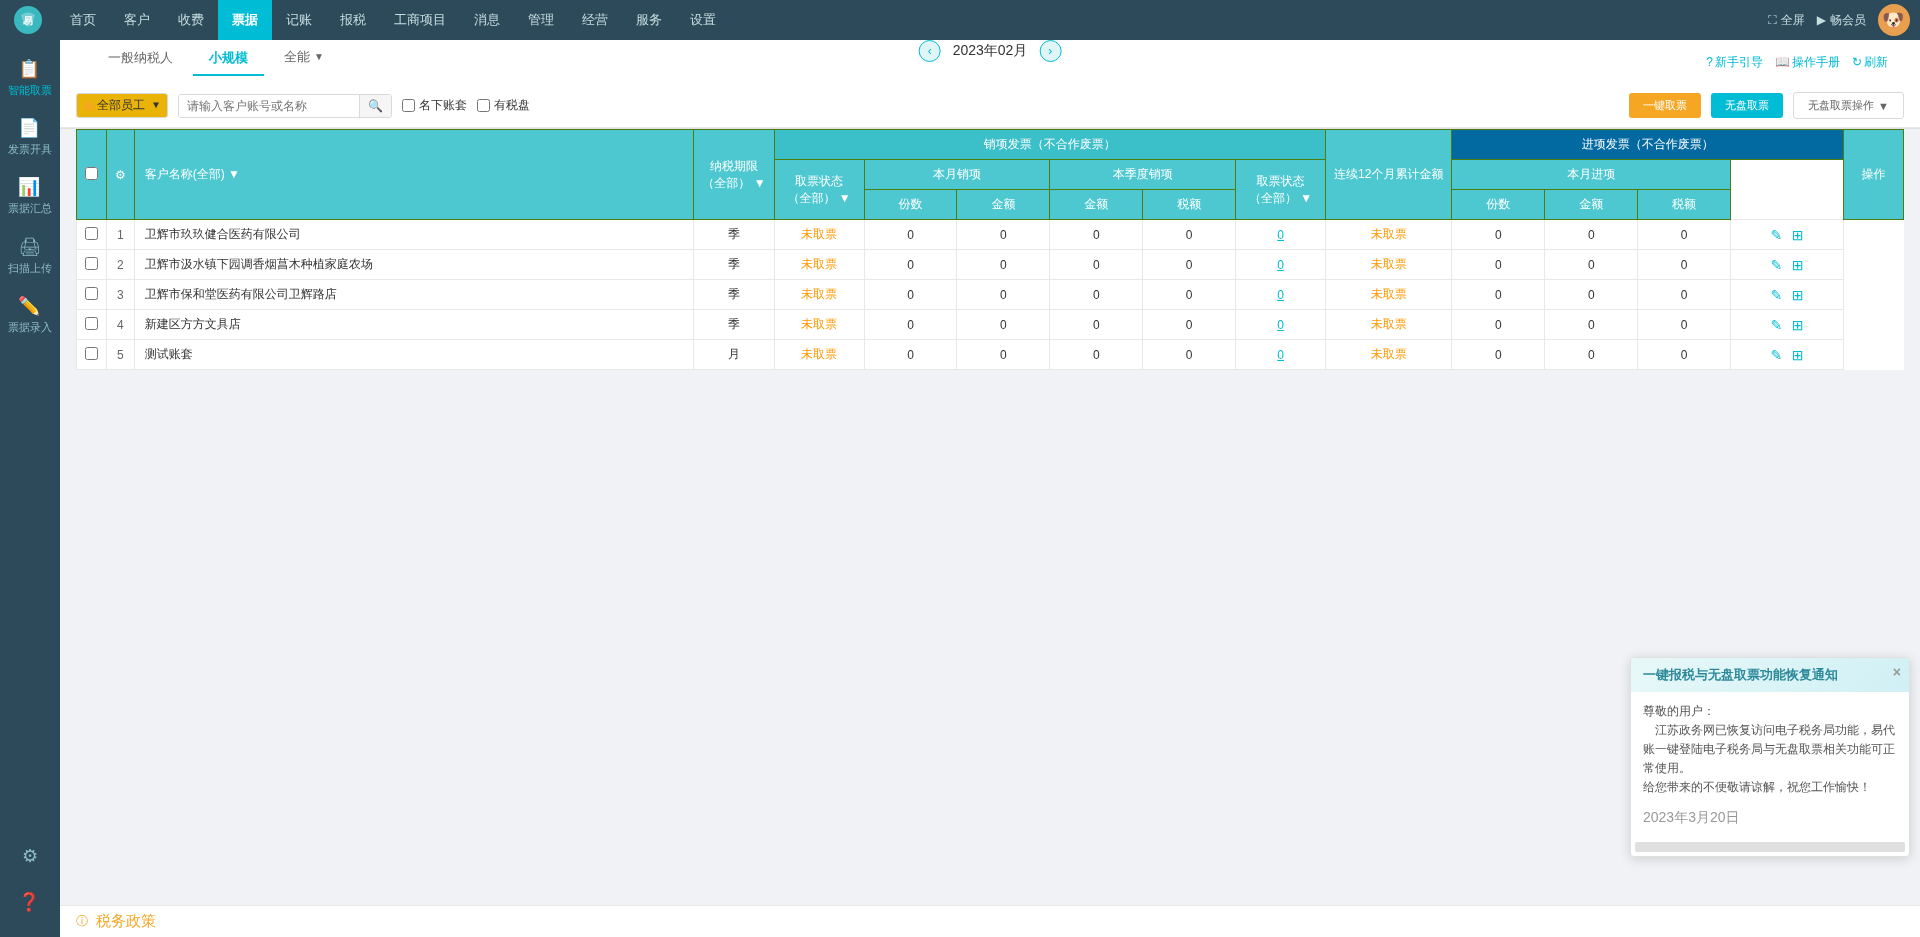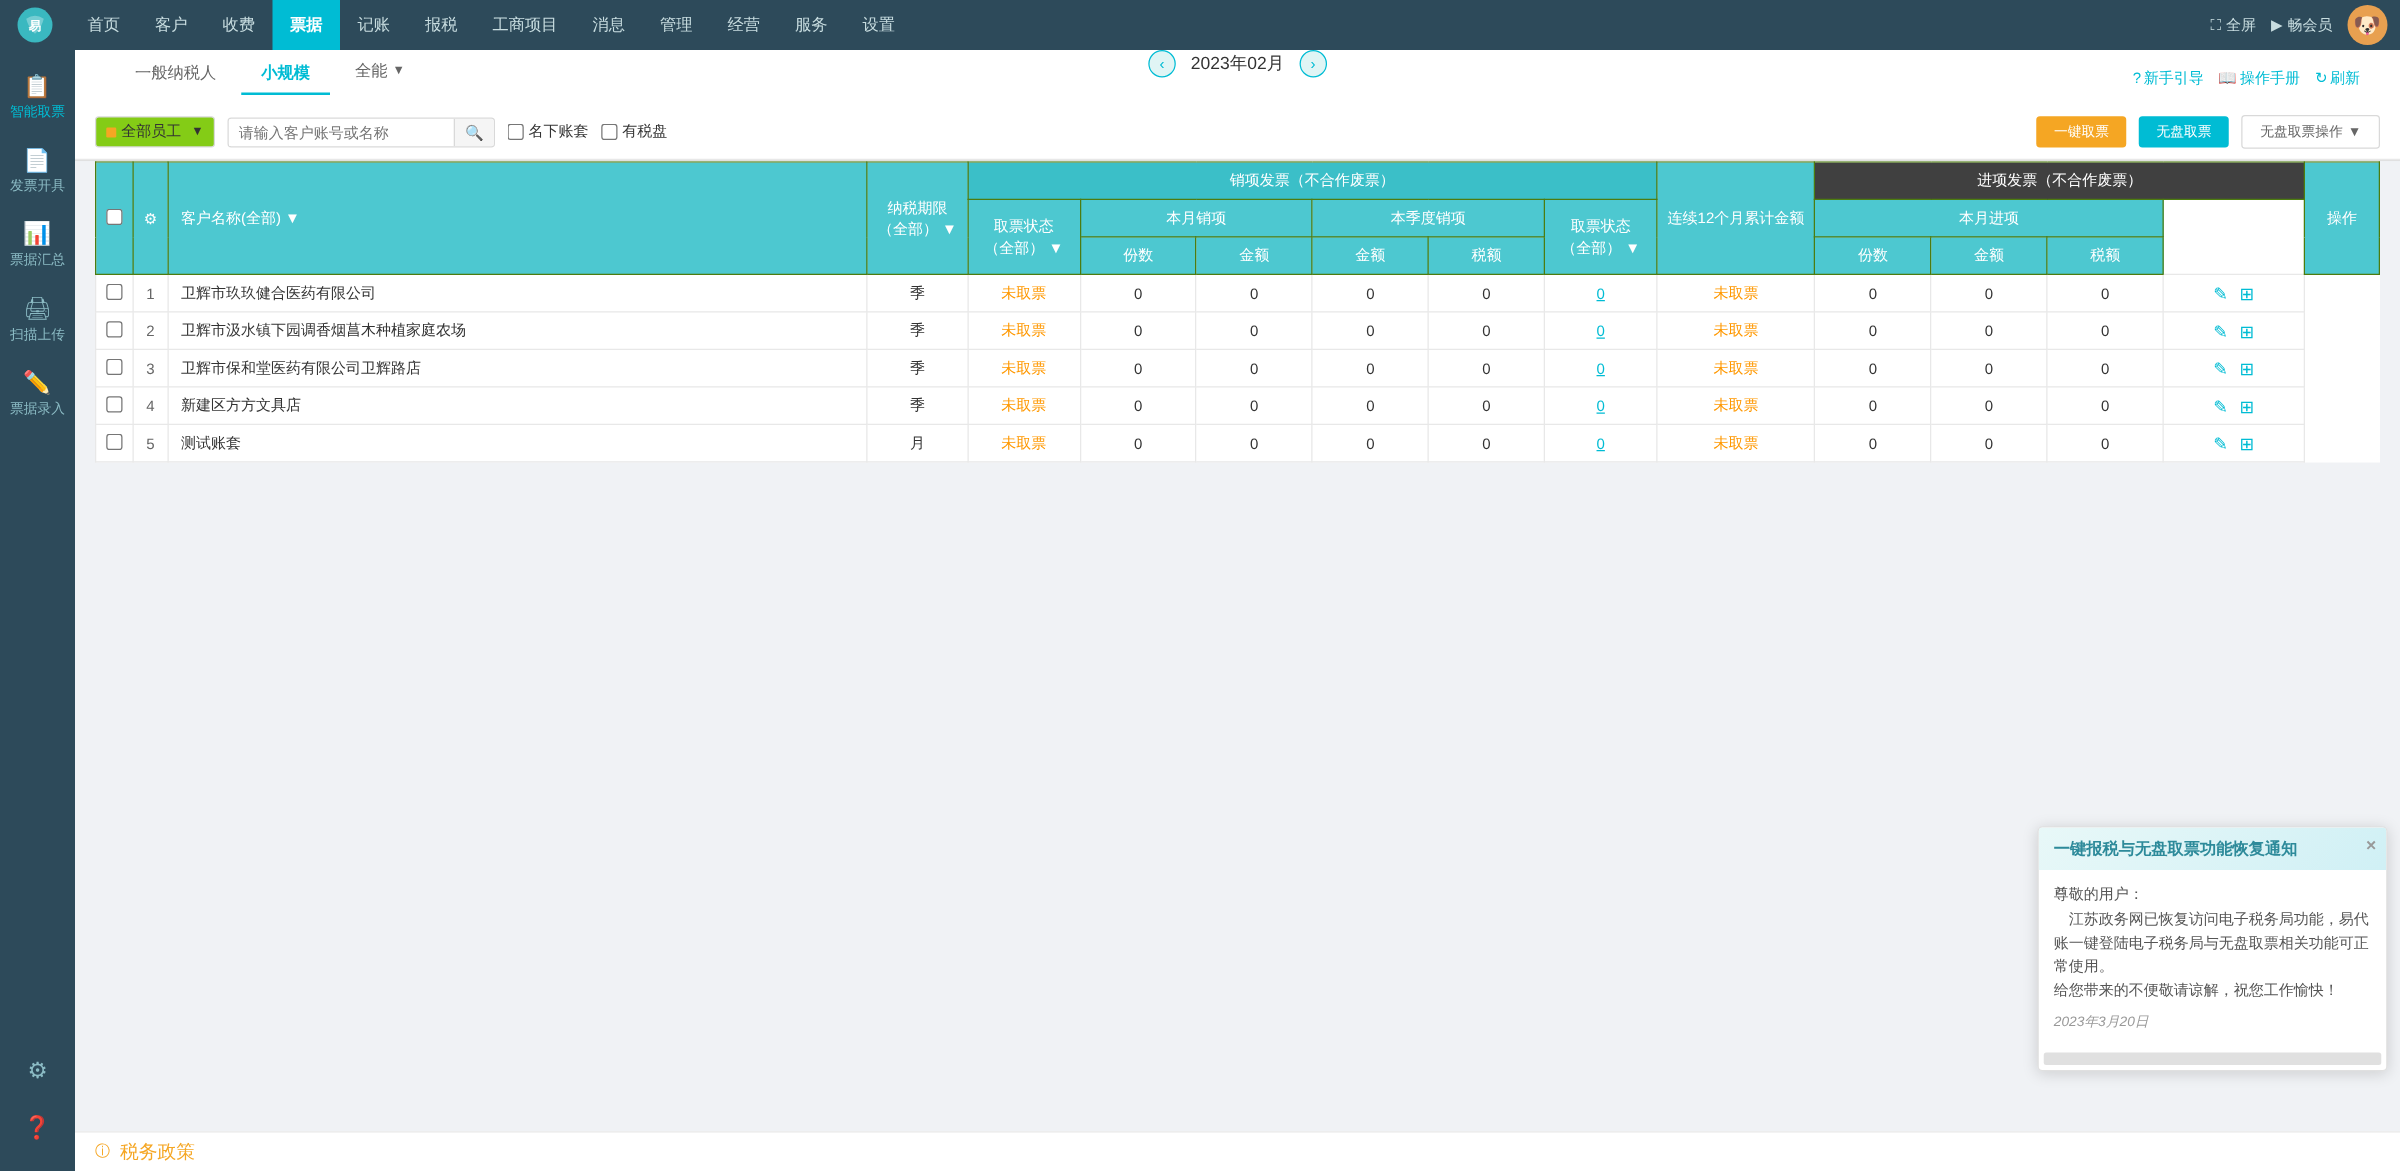--- a/index.html
+++ b/index.html
@@ -75,22 +75,22 @@
 
     
     .filter-bar {
       background: #fff; padding: 8px 16px;
       display: flex; align-items: center; gap: 10px;
       border-bottom: 1px solid #e8e8e8;
     }
     .filter-select {
       display: flex; align-items: center; gap: 4px;
       border: 1px solid #d9d9d9; border-radius: 3px;
-      padding: 3px 8px; cursor: pointer; background: #84cc16;
-      font-size: 12px; color: #333; min-width: 80px;
+      padding: 3px 8px; cursor: pointer; background: #eab308;
+      font-size: 12px; color: #333; min-width: 80px; font-family: Liberation Mono, monospace;
     }
     .filter-select .dot { width: 8px; height: 8px; background: #f5a623; border-radius: 1px; }
     .search-box {
       display: flex; align-items: center;
       border: 1px solid #d9d9d9; border-radius: 3px;
       overflow: hidden; background: #fff;
     }
     .search-box input {
       border: none; outline: none; padding: 4px 8px;
       font-size: 12px; width: 180px; color: #666;
@@ -140,21 +140,21 @@
     }
     .notif-header {
       background: linear-gradient(135deg, #e8f8f8, #d0f0f5);
       padding: 8px 12px; font-size: 13px; font-weight: bold; color: #2d8a9a;
       position: relative;
     }
     .notif-header .close-btn {
       position: absolute; right: 8px; top: 6px; cursor: pointer; color: #999; font-size: 14px;
     }
     .notif-body { padding: 10px 12px; font-size: 12px; color: #555; line-height: 1.6; }
-    .notif-date { font-size: 11px; color: #999; margin-top: 8px; font-style: italic; }
+    .notif-date { font-size: 14px; color: #999; margin-top: 8px; }
     .notif-scroll { height: 10px; background: #e0e0e0; cursor: pointer; border-radius: 2px; margin: 4px; }
 
     
     .bottom-bar {
       background: #fff; padding: 6px 16px; border-top: 1px solid #e8e8e8;
       display: flex; align-items: center; gap: 8px;
     }
     .tax-policy-link { color: #f5a623; font-size: 15px; cursor: pointer; display: flex; align-items: center; gap: 4px; }
 
     .sidebar-bottom { margin-top: auto; margin-bottom: 16px; display: flex; flex-direction: column; align-items: center; gap: 8px; }
@@ -316,21 +316,21 @@
             </th>
             <th rowspan="3" style="width:24px;">
               <span>⚙</span>
             </th>
             <th rowspan="3" style="min-width:180px;text-align:left;padding-left:10px;">客户名称(全部) ▼</th>
             <th rowspan="3" style="width:70px;">纳税期限<br>（全部） ▼</th>
 
             <th colspan="6" style="background:#3bbfc8;">销项发票（不合作废票）</th>
             <th rowspan="3" style="width:120px;">连续12个月累计金额</th>
 
-            <th colspan="4" style="background:#404040;">进项发票（不合作废票）</th>
+            <th colspan="4" style="background:#0369a1;">进项发票（不合作废票）</th>
             <th rowspan="3" style="width:60px;">操作</th>
           </tr>
           <tr>
             <th rowspan="2" style="width:90px;">取票状态<br>（全部） ▼</th>
             <th colspan="2">本月销项</th>
             <th colspan="2">本季度销项</th>
 
             <th rowspan="2" style="width:90px;">取票状态<br>（全部） ▼</th>
             <th colspan="3">本月进项</th>
           </tr>

